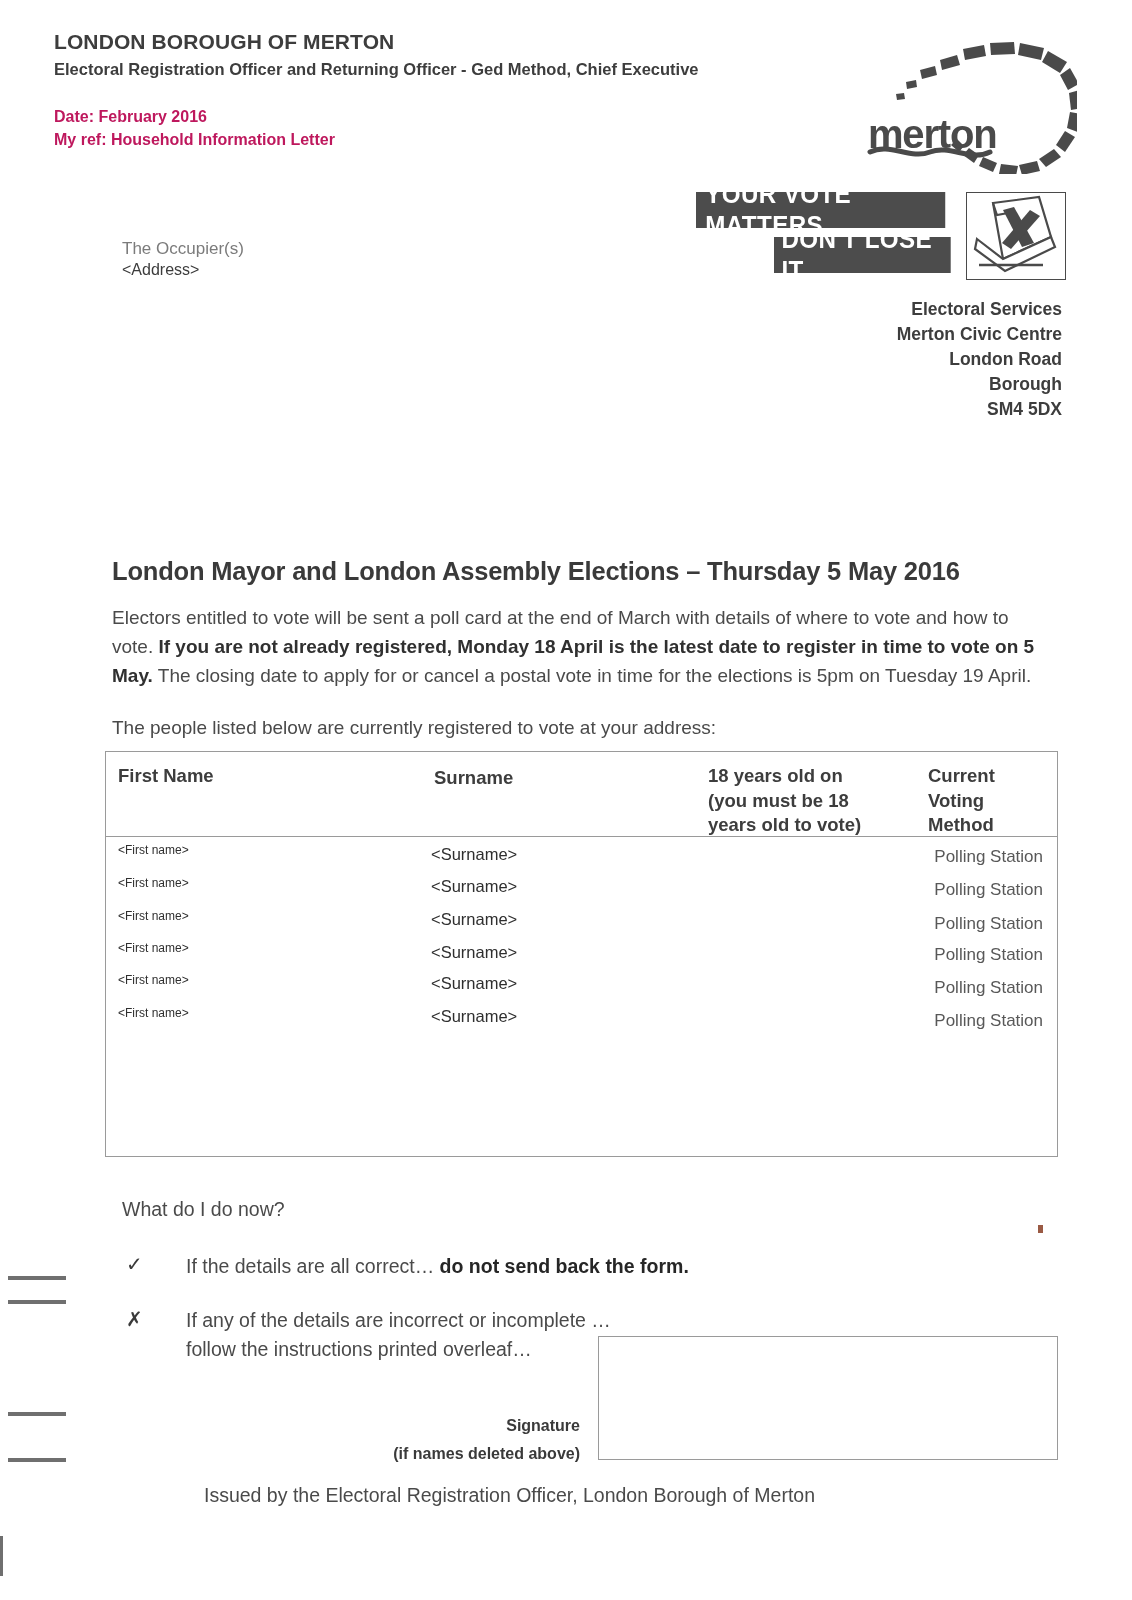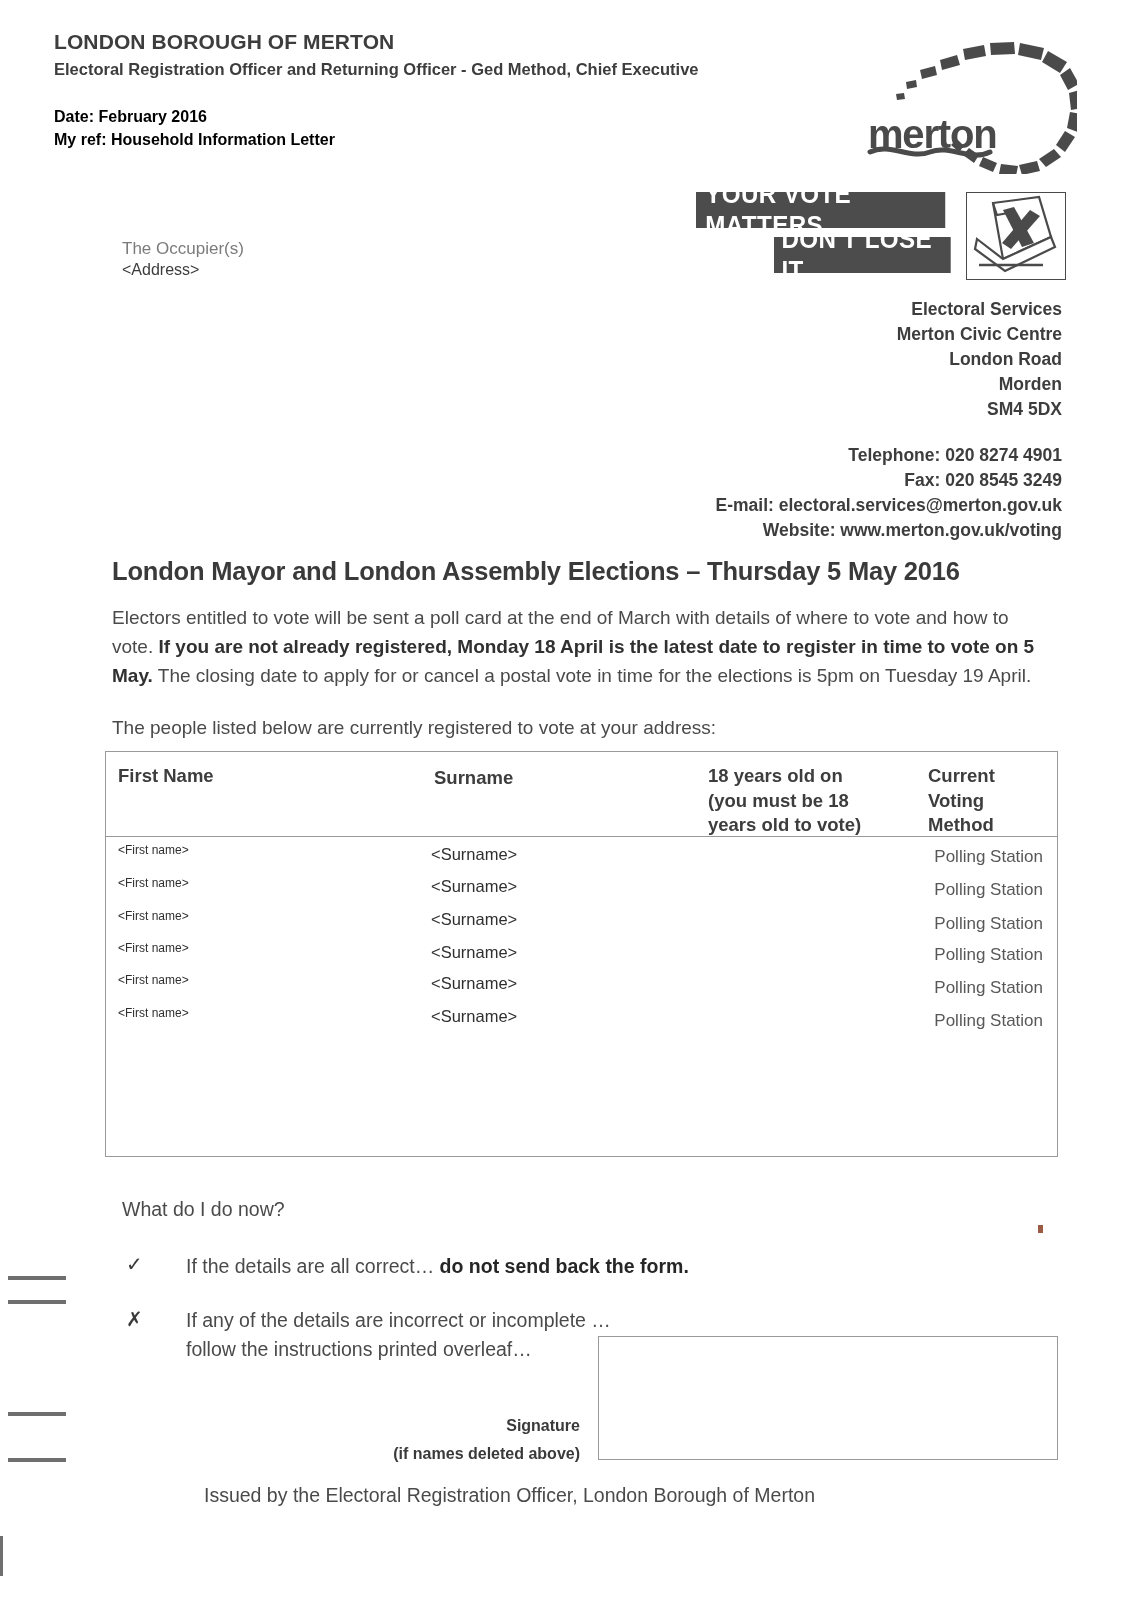--- a/index.html
+++ b/index.html
@@ -36,21 +36,21 @@
     font-size: 16.5px;
     font-weight: bold;
     color: #3d3d3d;
   }
   .hdr-date {
     position: absolute;
     left: 54px;
     top: 105px;
     font-size: 16px;
     font-weight: bold;
-    color: #000000;
+    color: #be185d;
     line-height: 23px;
   }
 
   
   .logo {
     position: absolute;
     left: 862px;
     top: 24px;
     width: 215px;
     height: 150px;
@@ -355,30 +355,24 @@
 
   <div class="occupier">
     <div>The Occupier(s)</div>
     <div class="addr">&lt;Address&gt;</div>
   </div>
 
   <div class="rblock addr">
     <div>Electoral Services</div>
     <div>Merton Civic Centre</div>
     <div>London Road</div>
-    <div>Morden</div>
+    <div>Borough</div>
     <div>SM4 5DX</div>
   </div>
 
-  <div class="rblock contact">
-    <div>Telephone: 020 8274 4901</div>
-    <div>Fax: 020 8545 3249</div>
-    <div>E-mail: electoral.services@merton.gov.uk</div>
-    <div>Website: www.merton.gov.uk/voting</div>
-  </div>
 
   <div class="main-heading">London Mayor and London Assembly Elections – Thursday 5 May 2016</div>
 
   <div class="para para-1"><span>Electors entitled to vote will be sent a poll card at the end of March with details of where to vote and how to vote. </span><b>If you are not already registered, Monday 18 April is the latest date to register in time to vote on 5 May.</b><span> The closing date to apply for or cancel a postal vote in time for the elections is 5pm on Tuesday 19 April.</span></div>
 
   <div class="para para-2">The people listed below are currently registered to vote at your address:</div>
 
   <div class="tbl">
     <div class="tbl-head">
       <div class="th th-1">First Name</div>

